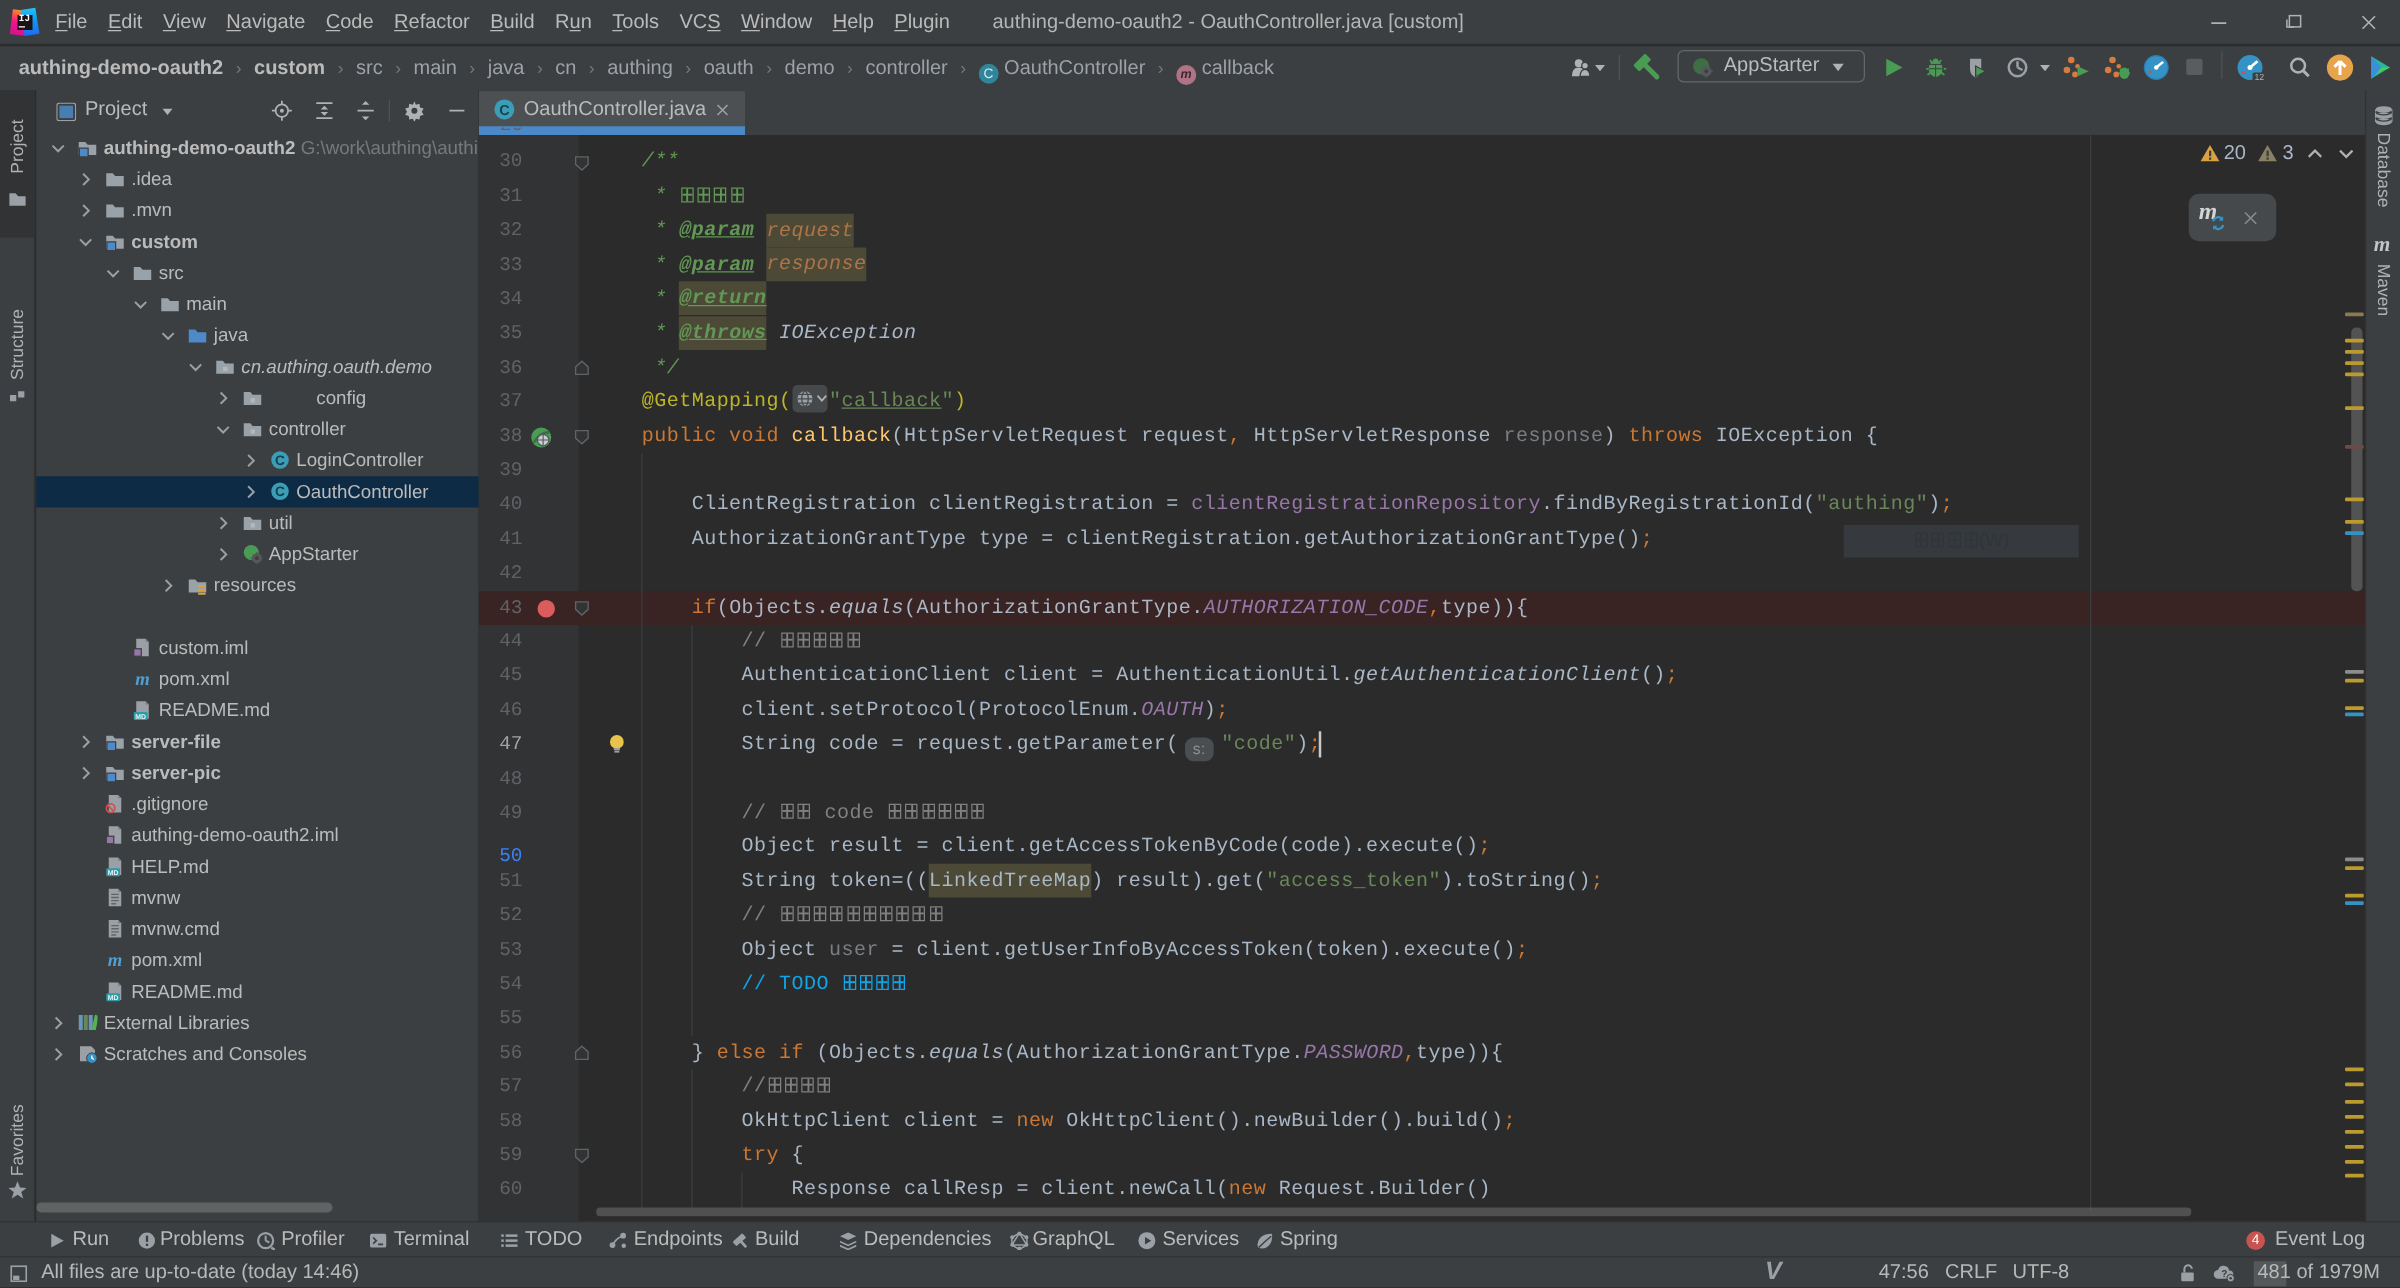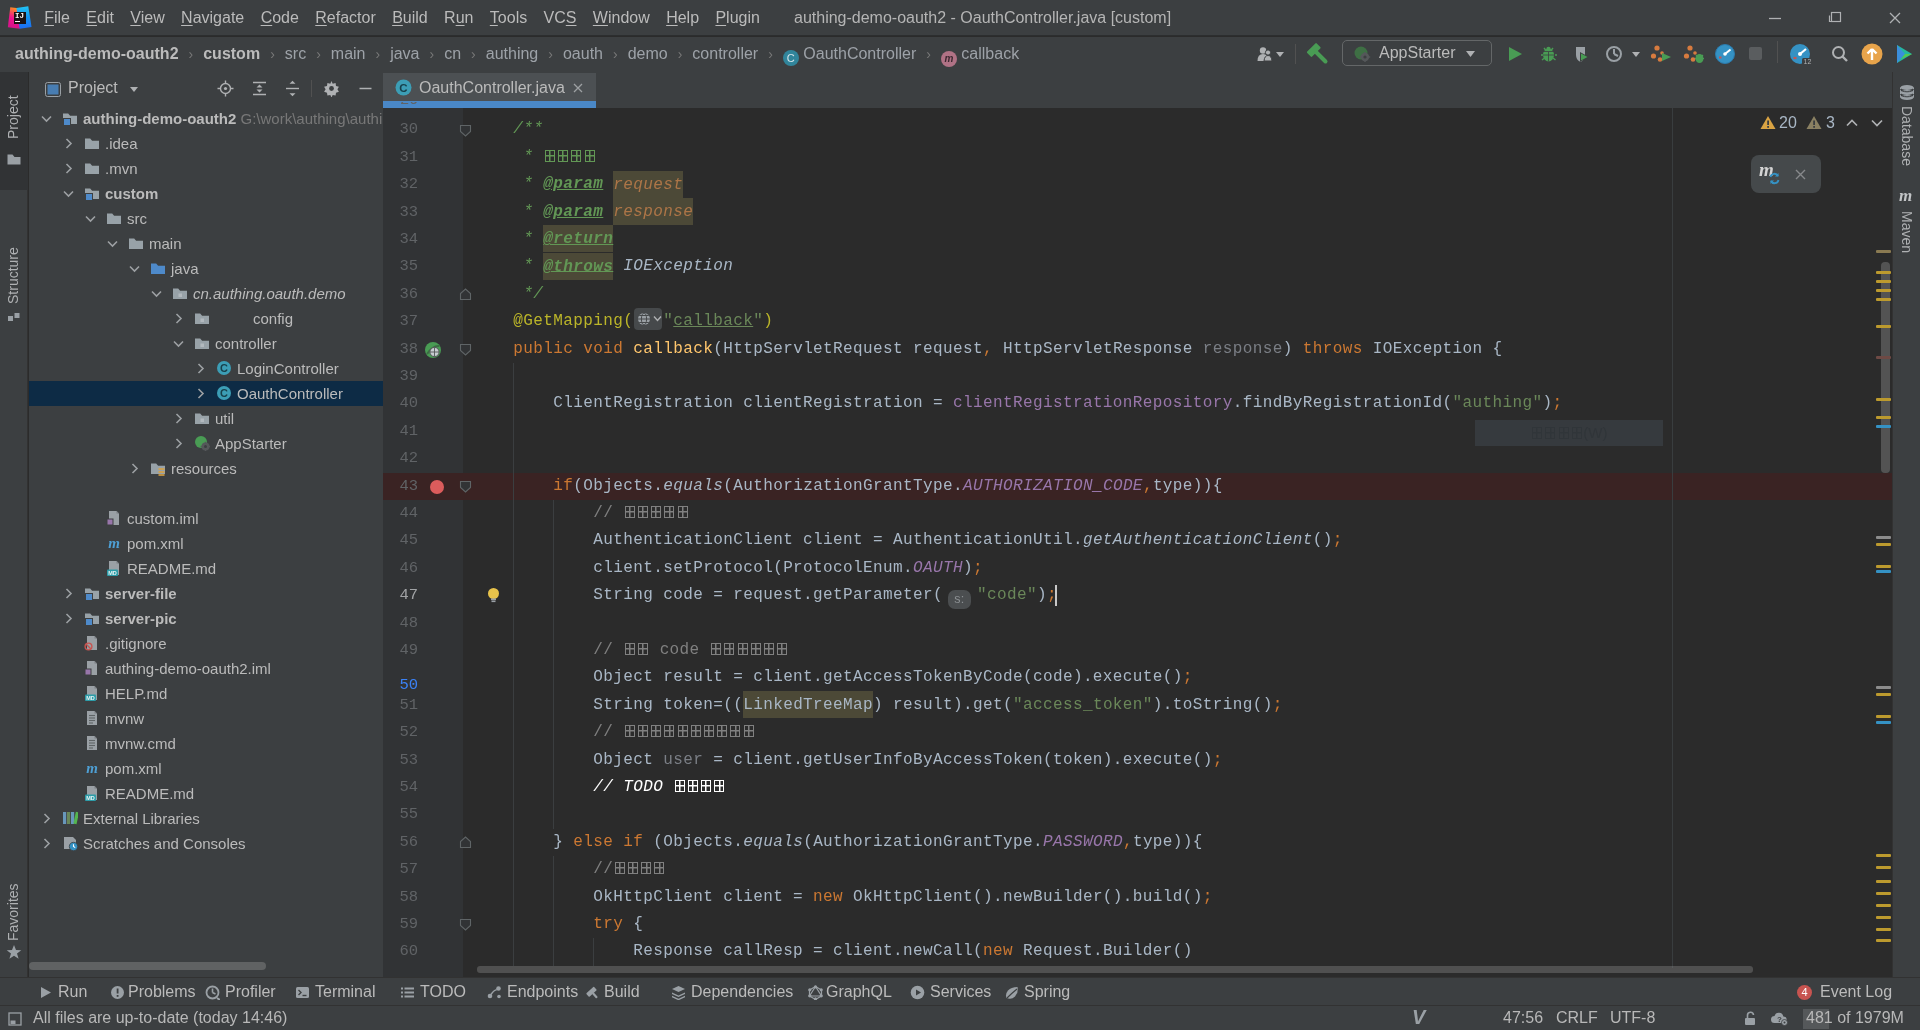--- a/index.html
+++ b/index.html
@@ -39,21 +39,21 @@
 .doc{color:#629755;font-style:italic;}
 .doctag{color:#629755;font-style:italic;font-weight:bold;text-decoration:underline;}
 .docval{color:#AD7547;font-style:italic;}
 .hl{background:#4C4937;padding:4.5px 0;}
 .ann{color:#BBB529;}
 .decl{color:#FFC66D;}
 .fld{color:#9876AA;}
 .cfld{color:#9876AA;font-style:italic;}
 .smeth{font-style:italic;}
 .gray{color:#7A7E85;}
-.todo{color:#ffffff;font-style:italic;}
+.todo{color:#0ea5e9;}
 .pn{color:#CC7832;}
 .hz{display:inline-block;width:10px;height:12px;border:1.5px solid;margin:0 1.6px;vertical-align:-1px;background:linear-gradient(currentColor,currentColor) 50% 0/1.5px 100% no-repeat,linear-gradient(currentColor,currentColor) 0 50%/100% 1.5px no-repeat;}
 
 #rstrip{position:absolute;left:1892px;top:0;width:28px;height:905px;background:#3C3F41;border-left:1px solid #323232;}
 
 #btoolbar{position:absolute;left:0;top:977px;width:1920px;height:28px;background:#3C3F41;border-top:1px solid #323232;}
 .bitem{position:absolute;top:0;height:28px;line-height:27px;color:#BBBBBB;}
 #statusbar{position:absolute;left:0;top:1005px;width:1920px;height:25px;background:#3C3F41;border-top:1px solid #323232;}
 .sitem{position:absolute;top:0;height:25px;line-height:24px;color:#B8B8B8;}
 </style>
@@ -541,20 +541,21 @@
 <div class="cl" style="top:236.1px;z-index:3;"><span class="ann">    @GetMapping(</span><span style="display:inline-block;width:28px;height:22px;margin:0 1px;background:#46494B;border-radius:4px;vertical-align:-5px;position:relative;"><svg style="position:absolute;left:3px;top:4px;" width="14" height="14">
             <circle cx="7" cy="7" r="6" fill="#9AA0A5"></circle>
             <ellipse cx="7" cy="7" rx="2.6" ry="6" fill="none" stroke="#46494B" stroke-width="1"></ellipse>
             <path d="M1 7 h12 M2.2 3.5 h9.6 M2.2 10.5 h9.6" stroke="#46494B" stroke-width="1"></path>
           </svg><svg style="position:absolute;left:19px;top:7px;" width="10" height="8">
             <path d="M1 1.5 L4.5 5.5 L8 1.5" fill="none" stroke="#AFB1B3" stroke-width="1.4"></path>
           </svg></span><span class="st">"<span style="text-decoration:underline;">callback</span>"</span><span class="ann">)</span></div>
 <div class="cl" style="top:263.5px;z-index:3;"><span class="kw">    public void </span><span class="decl">callback</span>(HttpServletRequest request<span class="pn">,</span> HttpServletResponse <span class="gray">response</span>) <span class="kw">throws</span> IOException {</div>
 <div class="cl" style="top:290.9px;z-index:3;"></div>
 <div class="cl" style="top:318.3px;z-index:3;">        ClientRegistration clientRegistration = <span class="fld">clientRegistrationRepository</span>.findByRegistrationId(<span class="st">"authing"</span>)<span class="pn">;</span></div>
+<div class="cl" style="top:345.7px;z-index:3;">        AuthorizationGrantType type = clientRegistration.getAuthorizationGrantType()<span class="pn">;</span></div>
 <div class="cl" style="top:373.1px;z-index:3;"></div>
 <div class="cl" style="top:400.5px;z-index:3;">        <span class="kw">if</span>(Objects.<span class="smeth">equals</span>(AuthorizationGrantType.<span class="cfld">AUTHORIZATION_CODE</span><span class="pn">,</span>type)){</div>
 <div class="cl" style="top:427.9px;z-index:3;"><span class="cm">            // <b class="hz"></b><b class="hz"></b><b class="hz"></b><b class="hz"></b><b class="hz"></b></span></div>
 <div class="cl" style="top:455.3px;z-index:3;">            AuthenticationClient client = AuthenticationUtil.<span class="smeth">getAuthenticationClient</span>()<span class="pn">;</span></div>
 <div class="cl" style="top:482.7px;z-index:3;">            client.setProtocol(ProtocolEnum.<span class="cfld">OAUTH</span>)<span class="pn">;</span></div>
 <div class="cl" style="top:510.1px;z-index:3;">            String code = request.getParameter(<span style="display:inline-block;width:23px;height:19px;margin-left:5px;margin-right:6px;background:#4B4E50;border-radius:7px;vertical-align:-4px;text-align:center;font-family:'Liberation Sans',sans-serif;font-size:12.5px;line-height:18px;color:#8C9093;">s:</span><span class="st">"code"</span>)<span class="pn">;</span></div>
 <div class="cl" style="top:537.5px;z-index:3;"></div>
 <div class="cl" style="top:564.9px;z-index:3;"><span class="cm">            // <b class="hz"></b><b class="hz"></b> code <b class="hz"></b><b class="hz"></b><b class="hz"></b><b class="hz"></b><b class="hz"></b><b class="hz"></b></span></div>
 <div class="cl" style="top:592.3px;z-index:3;">            Object result = client.getAccessTokenByCode(code).execute()<span class="pn">;</span></div>
 <div class="cl" style="top:619.7px;z-index:3;">            String token=((<span class="hl">LinkedTreeMap</span>) result).get(<span class="st">"access_token"</span>).toString()<span class="pn">;</span></div>

